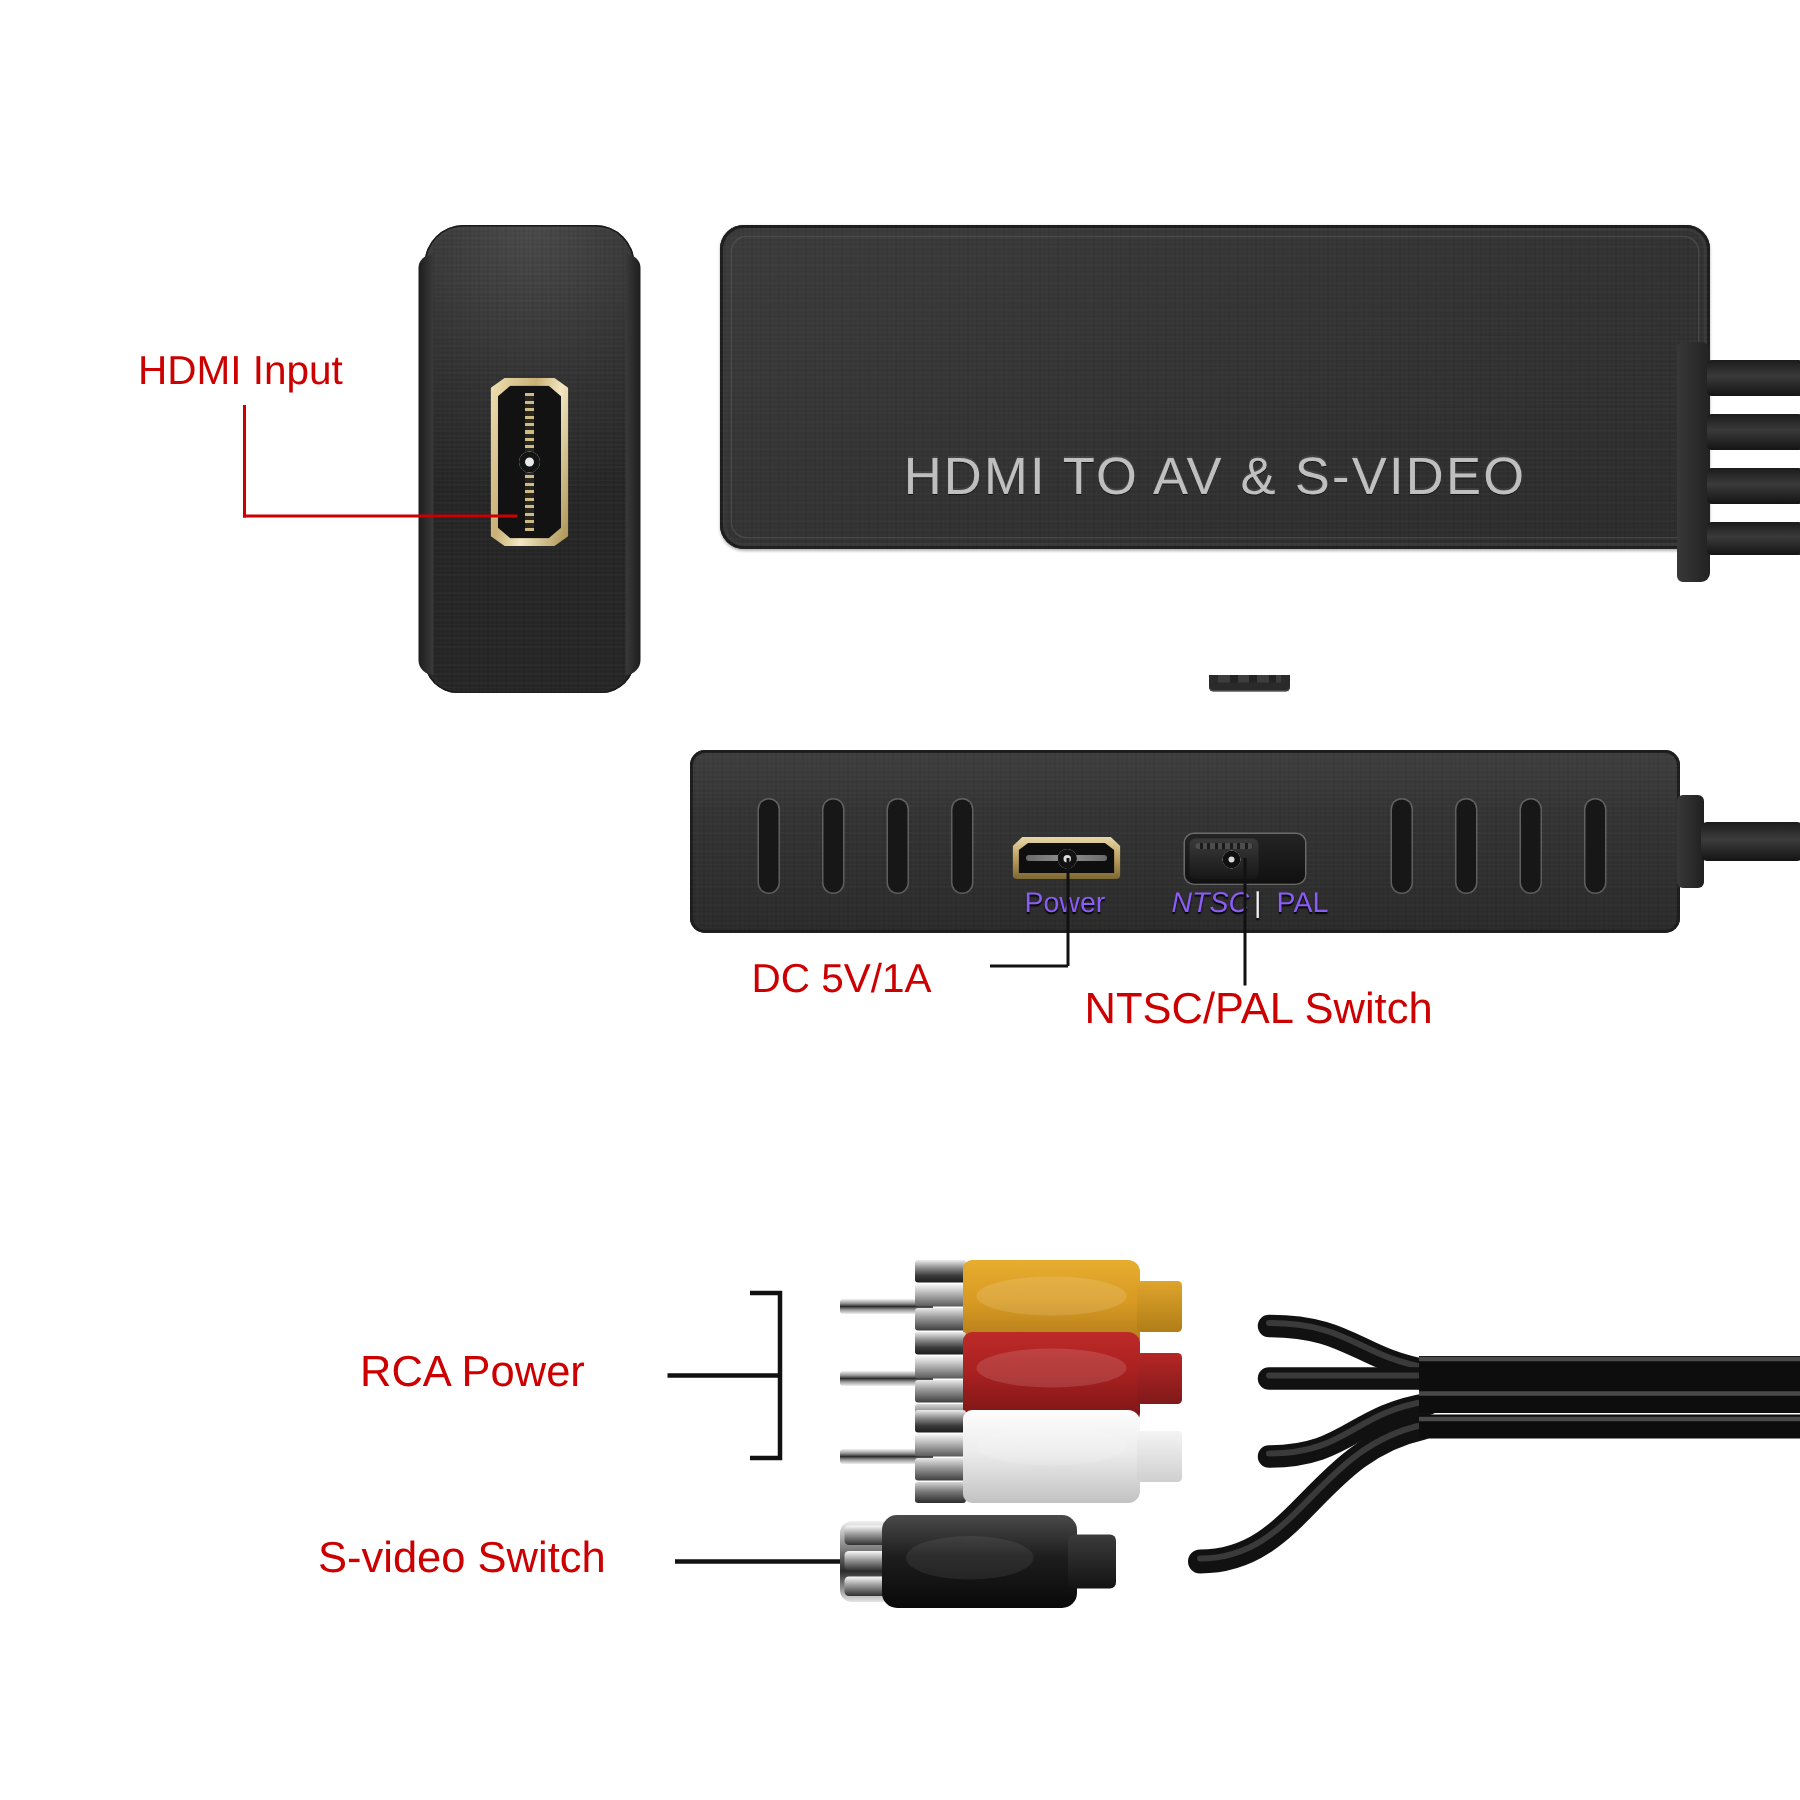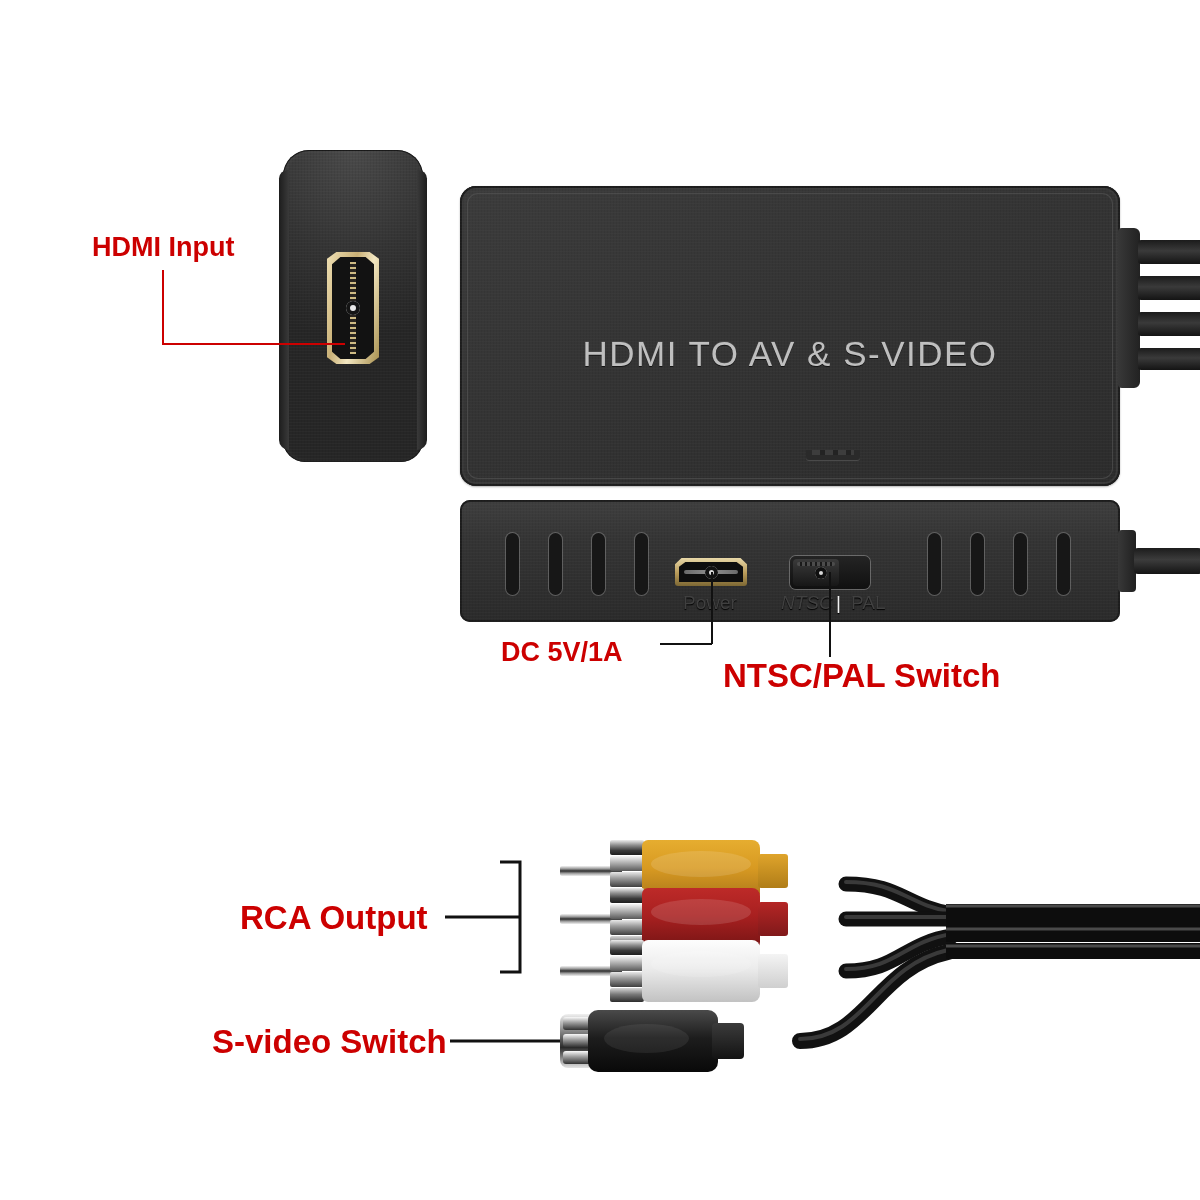--- a/index.html
+++ b/index.html
@@ -2,23 +2,23 @@
 <html><head>
 <meta charset="utf-8">
 <style>
   html,body{margin:0;padding:0;background:#ffffff;}
   body{width:1200px;height:1200px;position:relative;overflow:hidden;
        font-family:"Liberation Sans", sans-serif;}
 
   .stage{position:absolute;left:0;top:0;width:1200px;height:1200px;}
 
   
-  .anno{position:absolute;color:#cc0000;font-size:27px;font-weight:700;
+  .anno{position:absolute;color:#cc0000;font-size:27px;font-weight:400;
         white-space:nowrap;letter-spacing:0px;line-height:1;}
-  .anno-lg{font-size:33px;}
+  .anno-lg{font-size:29px;}
 
   
   .lead-h{position:absolute;background:#111;height:2px;}
   .lead-v{position:absolute;background:#111;width:2px;}
   .lead-h-red{position:absolute;background:#cc0000;height:2px;}
   .lead-v-red{position:absolute;background:#cc0000;width:2px;}
 
   
   .sidecap{position:absolute;left:283px;top:150px;width:140px;height:312px;
     background:
@@ -45,24 +45,24 @@
   .hdmi .cav{position:absolute;left:5px;top:5px;right:5px;bottom:5px;
     background:#121212;
     clip-path:polygon(0% 7%, 20% 0%, 80% 0%, 100% 7%, 100% 93%, 80% 100%, 20% 100%, 0% 93%);}
   .hdmi .pins{position:absolute;left:50%;top:10px;bottom:10px;width:6px;margin-left:-3px;
     background:repeating-linear-gradient(180deg,#d8c48a 0 2px, #2b2620 2px 5px);
     opacity:.95;}
   .hdmi .dot{position:absolute;left:50%;top:50%;width:14px;height:14px;margin:-7px 0 0 -7px;
     border-radius:50%;background:#e9e9e9;box-shadow:inset 0 0 0 4px #141414;}
 
   
-  .body-top{position:absolute;left:460px;top:150px;width:660px;height:300px;
+  .body-top{position:absolute;left:480px;top:150px;width:660px;height:216px;
     background:linear-gradient(160deg,#3c3c3c 0%,#343434 45%,#2c2c2c 100%);
     border-radius:16px;
-    box-shadow:inset 0 0 0 2px #1e1e1e, inset 0 0 0 4px #3a3a3a, 0 1px 2px rgba(0,0,0,.3);margin-top:36px;}
+    box-shadow:inset 0 0 0 2px #1e1e1e, inset 0 0 0 4px #3a3a3a, 0 1px 2px rgba(0,0,0,.3);}
   .body-top:before{content:"";position:absolute;inset:0;border-radius:16px;
     background-image:
       repeating-linear-gradient(0deg, rgba(255,255,255,.02) 0 1px, transparent 1px 3px),
       repeating-linear-gradient(90deg, rgba(0,0,0,.045) 0 1px, transparent 1px 3px);}
   .body-top .innerline{position:absolute;left:7px;top:7px;right:7px;bottom:7px;
     border-radius:11px;box-shadow:inset 0 0 0 1px rgba(90,90,90,.55);}
   .brand{position:absolute;left:0;right:0;top:148px;text-align:center;
     color:#bfbfbf;font-size:35px;letter-spacing:1.5px;font-weight:400;
     text-shadow:0 1px 0 #151515, 0 -1px 0 rgba(255,255,255,.08);
     font-family:"Liberation Sans", sans-serif;}
@@ -113,21 +113,21 @@
   .sw{position:absolute;left:790px;top:556px;width:80px;height:33px;
     background:linear-gradient(180deg,#242424,#101010);border-radius:6px;
     box-shadow:0 0 0 1px rgba(160,160,160,.5);}
   .sw .slider{position:absolute;left:3px;top:3px;width:46px;height:27px;border-radius:4px;
     background:linear-gradient(180deg,#3a3a3a,#171717);}
   .sw .slider:before{content:"";position:absolute;left:4px;top:3px;right:4px;height:4px;
     background:repeating-linear-gradient(90deg,#4c4c4c 0 3px,#1a1a1a 3px 5px);border-radius:2px;}
   .sw .dot{position:absolute;left:25px;top:50%;width:12px;height:12px;margin-top:-6px;
     border-radius:50%;background:#d8d8d8;box-shadow:inset 0 0 0 4px #101010;}
 
-  .portlabel{position:absolute;color:#404040;font-size:19px;white-space:nowrap;
+  .portlabel{position:absolute;color:#8b5cf6;font-size:19px;white-space:nowrap;
     text-shadow:0 1px 1px #000;}
   .portlabel.sep{color:#f2f2f2;}
 
   .exit-edge{position:absolute;left:1118px;top:530px;width:18px;height:62px;
     background:linear-gradient(90deg,#383838,#202020);border-radius:4px;}
   .cable-edge{position:absolute;left:1134px;top:548px;width:68px;height:26px;border-radius:4px;
     background:linear-gradient(180deg,#1c1c1c,#3c3c3c 45%,#141414);}
 
   
   .rca{position:absolute;height:62px;}
@@ -304,16 +304,16 @@
   <div class="svid">
     <div class="ring">
       <i></i>
         <i></i>
         <i></i>
     </div>
     <div class="shell"></div>
     <div class="neck"></div>
   </div>
 
-  <div class="anno anno-lg" style="left:240px;top:901px;">RCA Output</div>
+  <div class="anno anno-lg" style="left:240px;top:901px;">RCA Power</div>
   <div class="anno anno-lg" style="left:212px;top:1025px;">S-video Switch</div>
 
 </div>
 
 </body></html>

